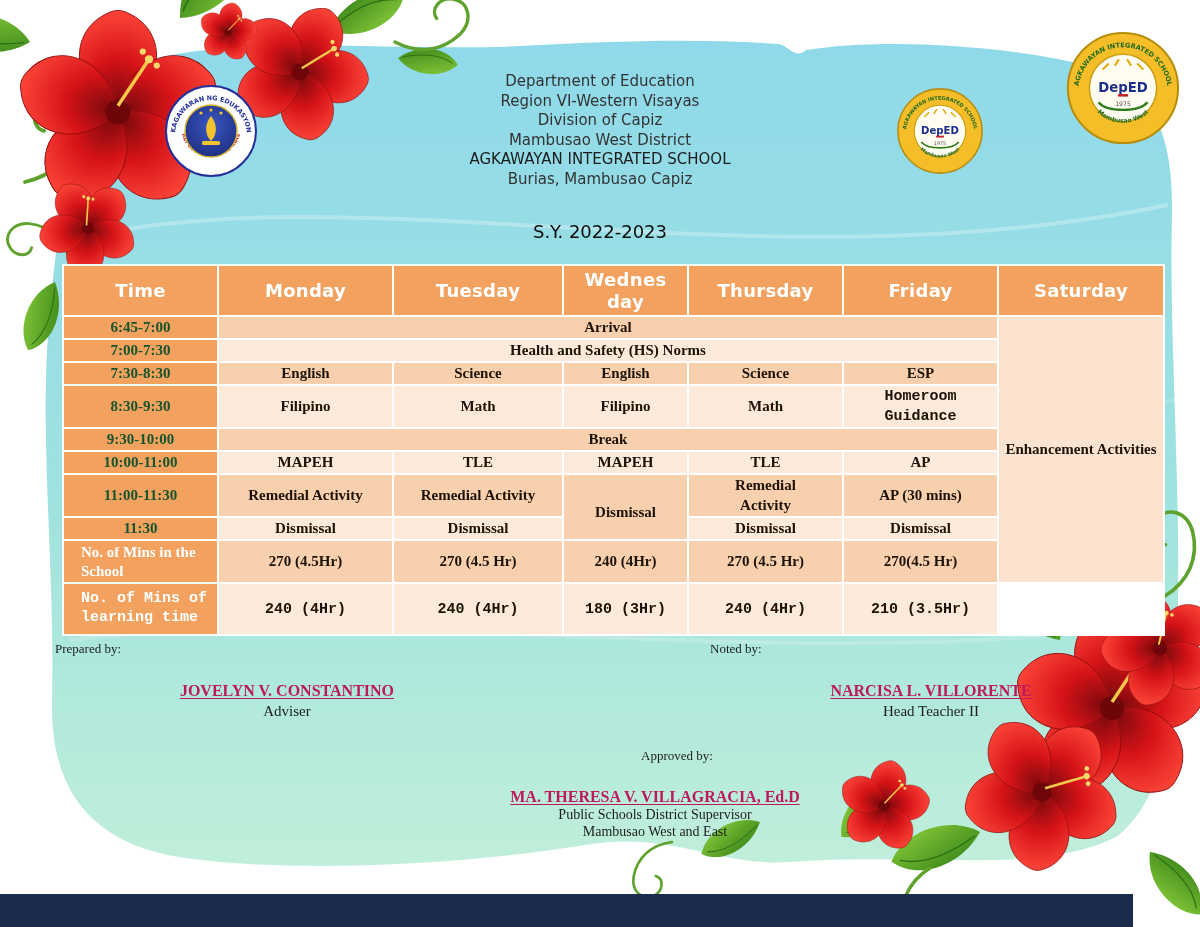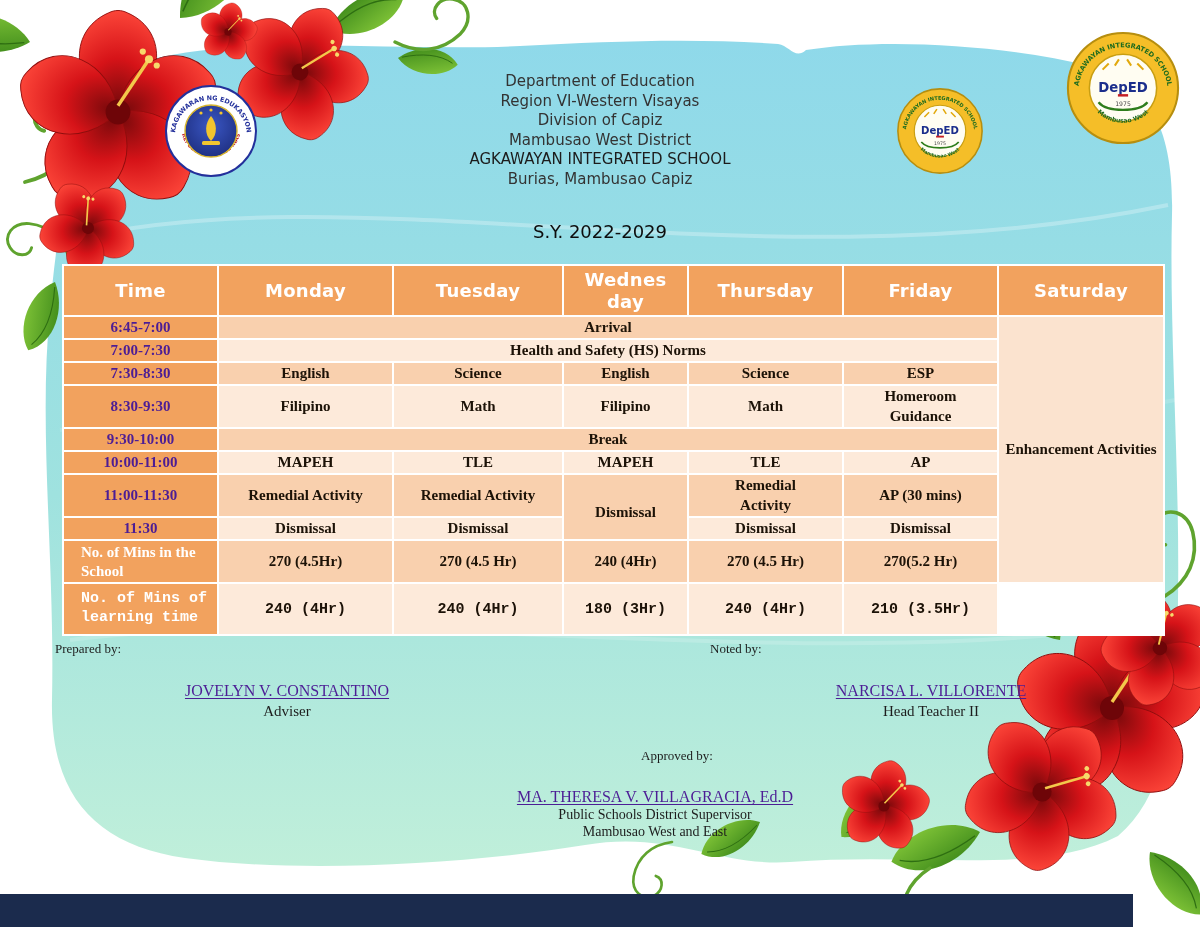--- a/index.html
+++ b/index.html
@@ -35,43 +35,43 @@
     font-weight:bold;overflow:hidden;
   }
   table.sched th{
     background:var(--accent-orange,#F2A25E);
     color:var(--header-text,#ffffff);
     font-family:"DejaVu Sans",sans-serif;
     font-size:18px;height:47px;letter-spacing:.3px;
   }
   td.time{
     background:var(--accent-orange,#F2A25E);
-    color:#4c1d95;font-size:15px;
+    color:#14532d;font-size:15px;
   }
   td.time.wmins{color:#ffffff;text-align:left;padding-left:17px;line-height:1.25;}
   td.sub{font-size:15px;color:var(--body-text,#1C1207);}
   tr.sd td.sub, td.mergefill{background:var(--row-dark,#F9D0AE);}
   tr.sl td.sub{background:var(--row-light,#FDEADA);}
   td.sat{
     background:var(--saturday-cell,#FBE3CF);
     font-size:15px;color:var(--body-text,#1C1207);line-height:1.35;
   }
   td.sat-empty{background:#ffffff;border:2px solid #ffffff;}
   tr.hs{height:23px;}
   tr.hl{height:43px;}
   tr.hxl{height:52px;font-family:Liberation Mono, monospace;}
-  .wrap-narrow{display:inline-block;max-width:92px;line-height:1.3;}
+  .wrap-narrow{display:inline-block;max-width:92px;line-height:1.3;font-family:Liberation Mono, monospace;}
   .wrap-80{display:inline-block;max-width:84px;line-height:1.3;}
   th .break-word{display:inline-block;max-width:86px;word-break:break-all;line-height:1.2;}
   td.mergefill{vertical-align:top;padding-top:11px;font-size:15px;color:var(--body-text,#1C1207);}
 
   
   .sig{position:absolute;z-index:2;font-family:"Liberation Serif",serif;color:#1d1d1d;}
   .sig-label{font-size:13px;}
-  .sig-name{font-size:16px;font-weight:normal;text-decoration:underline;text-underline-offset:2px;color:#4c1d95;}
+  .sig-name{font-size:16px;font-weight:bold;text-decoration:underline;text-underline-offset:2px;color:#be185d;}
   .sig-title{font-size:15px;margin-top:3px;}
   .sig-small{font-size:14px;line-height:17px;}
   #prepared-label{left:55px;top:641px;}
   #noted-label{left:710px;top:641px;}
   #prepared-block{left:162px;top:682px;width:250px;text-align:center;}
   #noted-block{left:811px;top:682px;width:240px;text-align:center;}
   #approved-label{left:527px;top:748px;width:300px;text-align:center;}
   #approved-block{left:480px;top:788px;width:350px;text-align:center;}
 
   
@@ -227,21 +227,21 @@
   <div class="school-header">
     <div>Department of Education</div>
     <div>Region VI-Western Visayas</div>
     <div>Division of Capiz</div>
     <div>Mambusao West District</div>
     <div class="school-name">AGKAWAYAN INTEGRATED SCHOOL</div>
     <div>Burias, Mambusao Capiz</div>
   </div>
 
   <div class="program-title">
-    <div class="t2">S.Y. 2022-2029</div>
+    <div class="t2">S.Y. 2022-2023</div>
   </div>
 
   <table class="sched">
     <colgroup>
       <col style="width:155px">
         <col style="width:175px">
         <col style="width:170px">
       <col style="width:125px">
         <col style="width:155px">
         <col style="width:155px">
@@ -310,21 +310,21 @@
         <td class="sub">Dismissal</td>
         <td class="sub">Dismissal</td>
         <td class="sub">Dismissal</td>
       </tr>
       <tr class="hl sd">
         <td class="time wmins">No. of Mins in the School</td>
         <td class="sub">270 (4.5Hr)</td>
         <td class="sub">270 (4.5 Hr)</td>
         <td class="sub">240 (4Hr)</td>
         <td class="sub">270 (4.5 Hr)</td>
-        <td class="sub">270(5.2 Hr)</td>
+        <td class="sub">270(4.5 Hr)</td>
       </tr>
       <tr class="hxl sl">
         <td class="time wmins">No. of Mins of learning time</td>
         <td class="sub">240 (4Hr)</td>
         <td class="sub">240 (4Hr)</td>
         <td class="sub">180 (3Hr)</td>
         <td class="sub">240 (4Hr)</td>
         <td class="sub">210 (3.5Hr)</td>
         <td class="sat-empty"></td>
       </tr>

